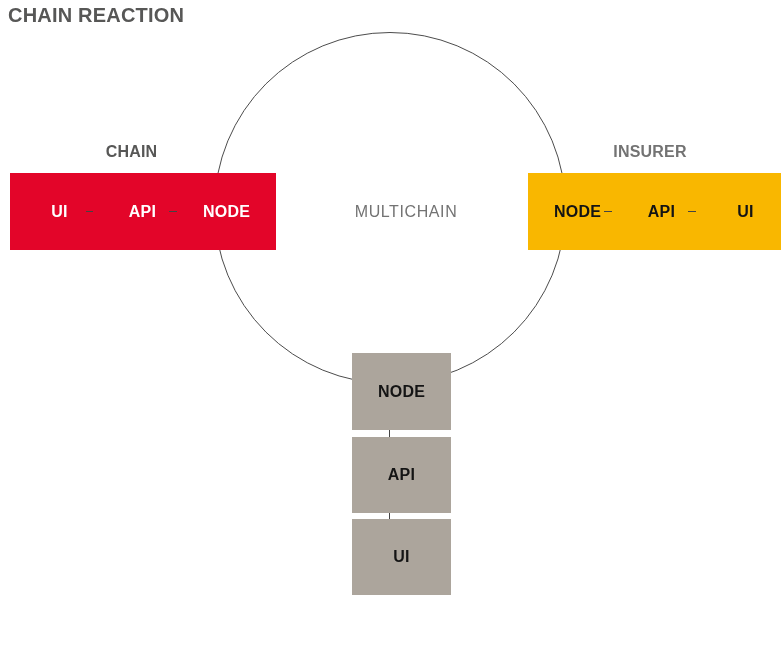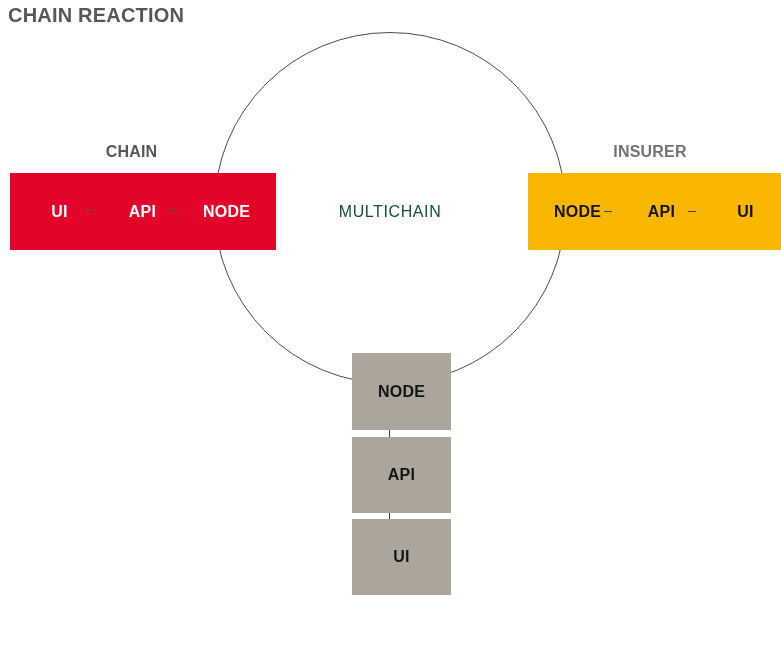--- a/index.html
+++ b/index.html
@@ -97,21 +97,21 @@
 </style>
 </head>
 <body>
 
 <div class="stage">
 
   <div class="page-title" style="color: rgb(87, 87, 86);">CHAIN REACTION</div>
 
   <div class="circle" style="border-color: rgb(76, 76, 76);"></div>
 
-  <div class="center-label" style="color: #14532d;">MULTICHAIN</div>
+  <div class="center-label" style="color: #737373; margin-left: 16px;">MULTICHAIN</div>
 
   <div class="group-label" id="lbl-broker" style="color: rgb(87, 87, 86);">CHAIN</div>
 
   <div class="box" id="b-ui" style="background-color: rgb(227, 5, 41); color: rgb(255, 255, 255);">UI</div>
   <div class="conn-h" id="c-b1" style="background-color: rgb(68, 68, 68);"></div>
   <div class="box" id="b-api" style="background-color: rgb(227, 5, 41); color: rgb(255, 255, 255);">API</div>
   <div class="conn-h" id="c-b2" style="background-color: rgb(68, 68, 68);"></div>
   <div class="box" id="b-node" style="background-color: rgb(227, 5, 41); color: rgb(255, 255, 255);">NODE</div>
 
   <div class="group-label" id="lbl-insurer" style="color: #737373;">INSURER</div>

